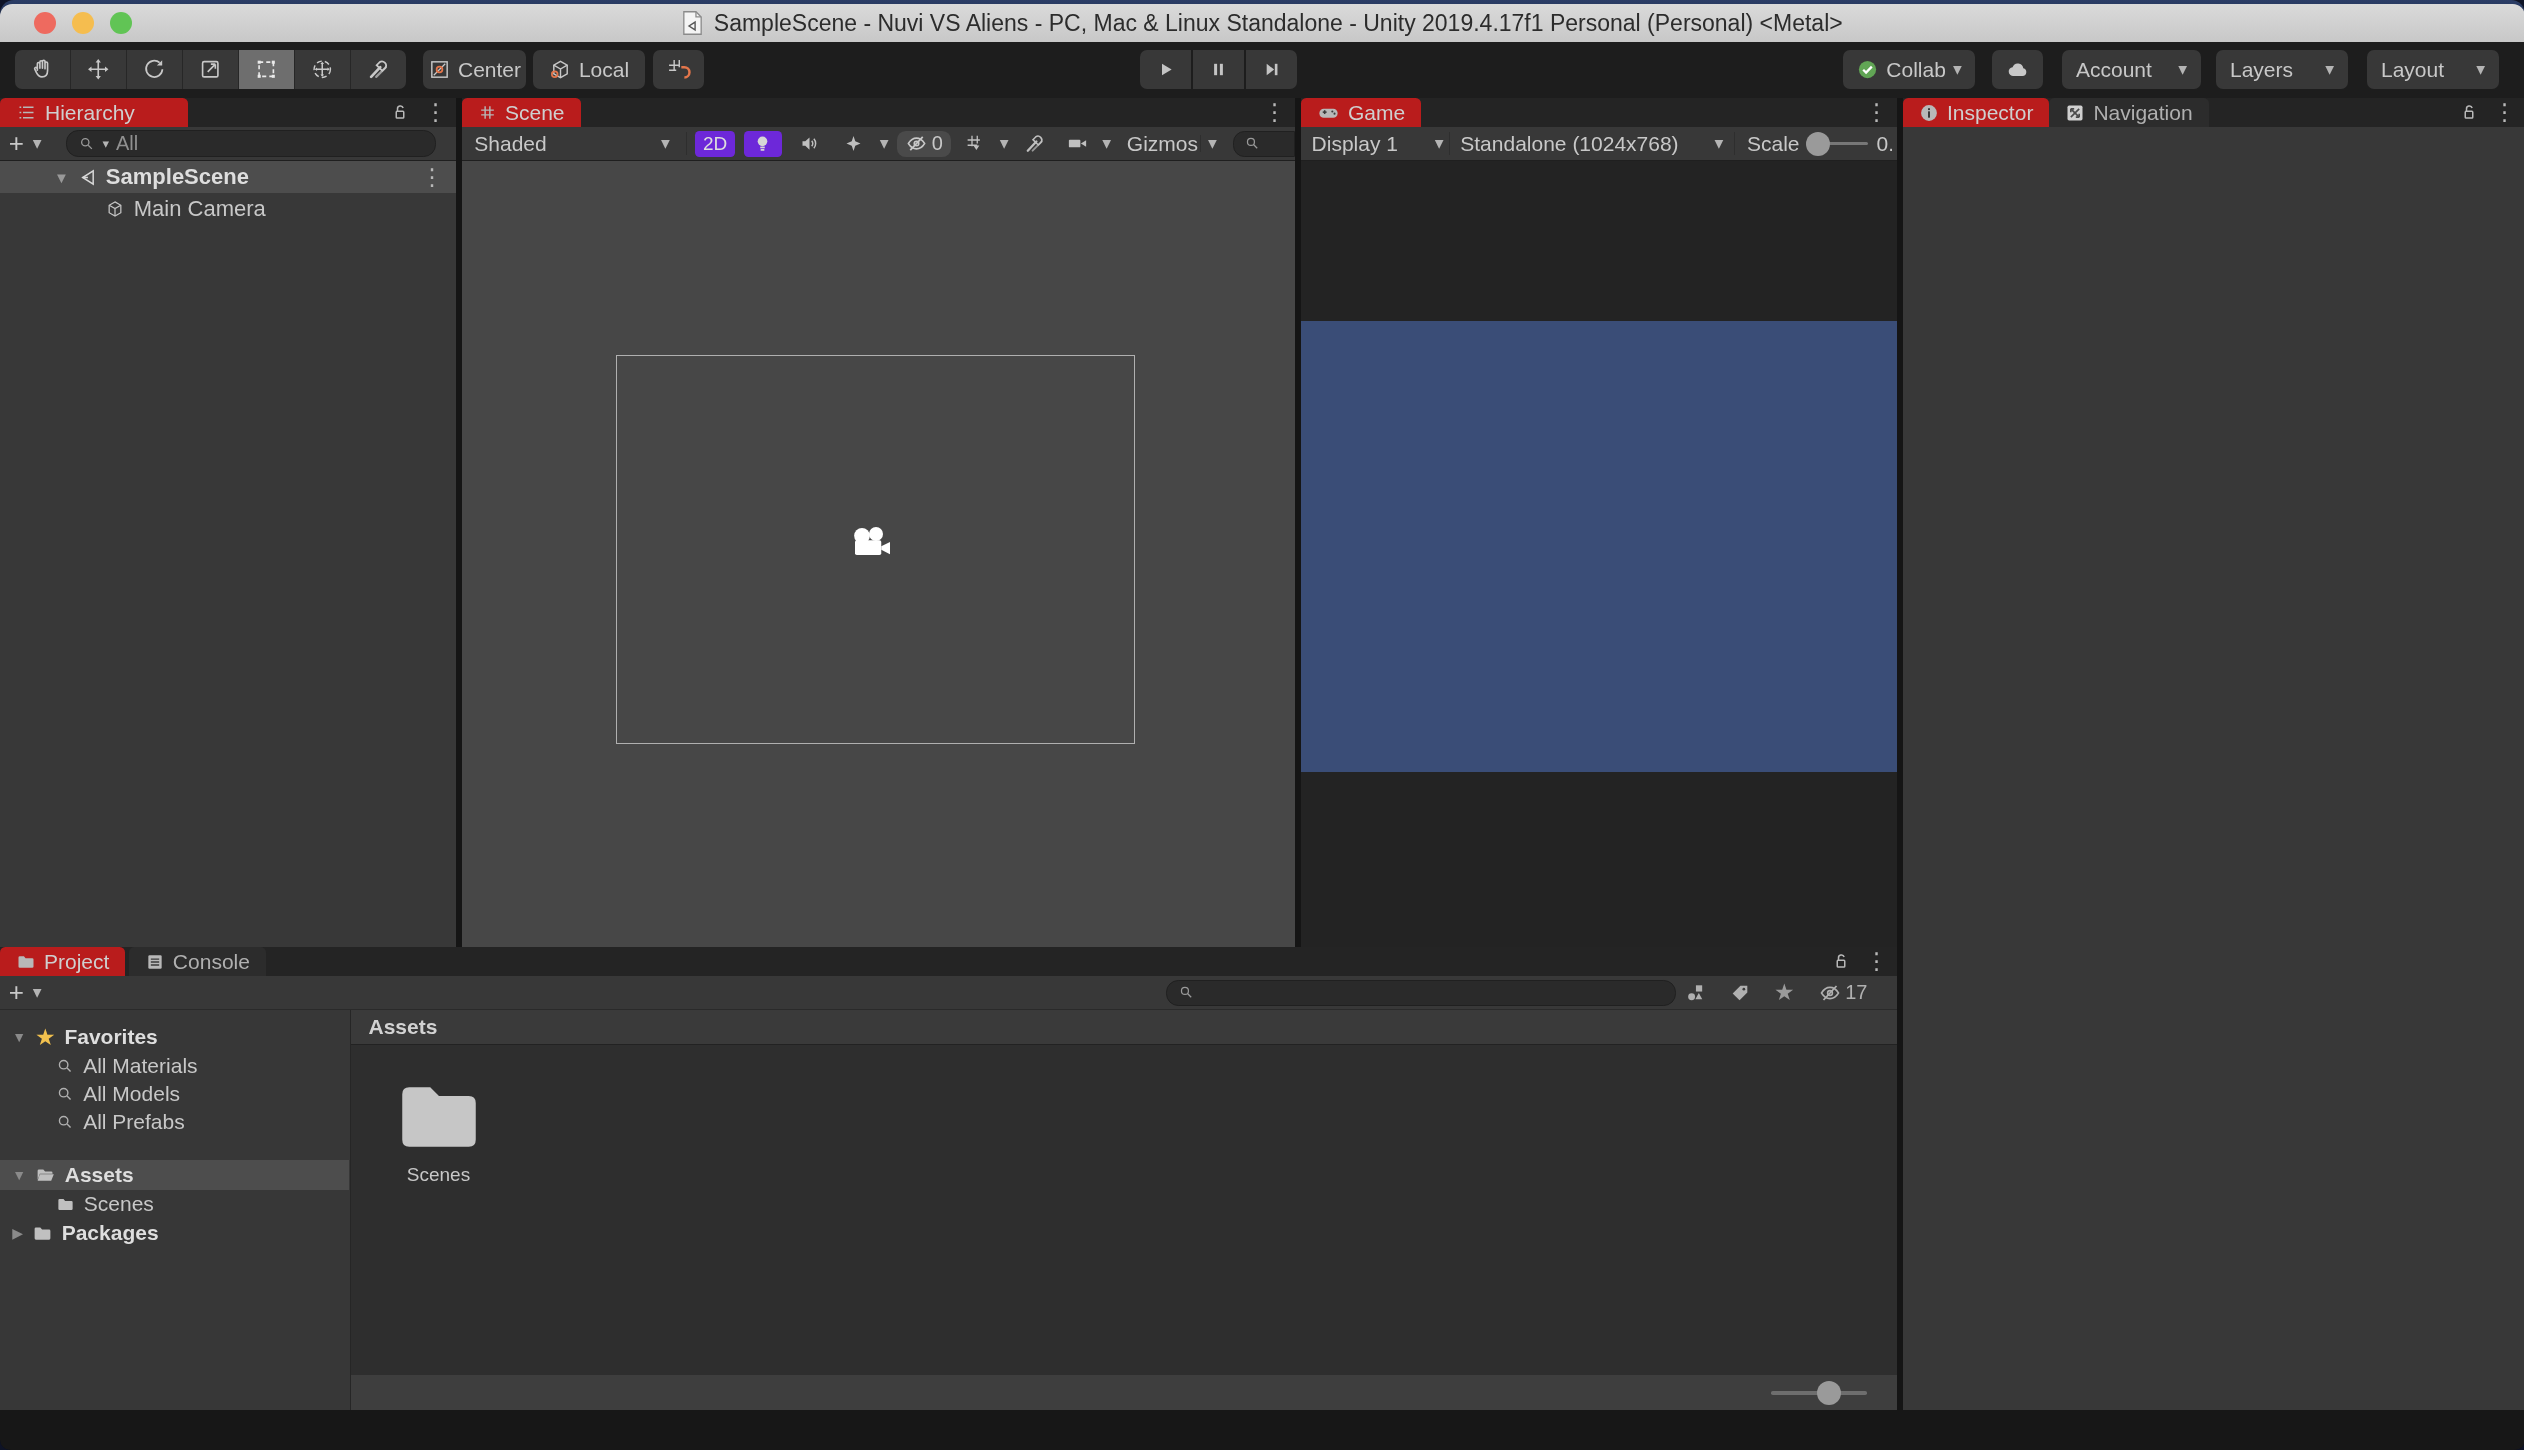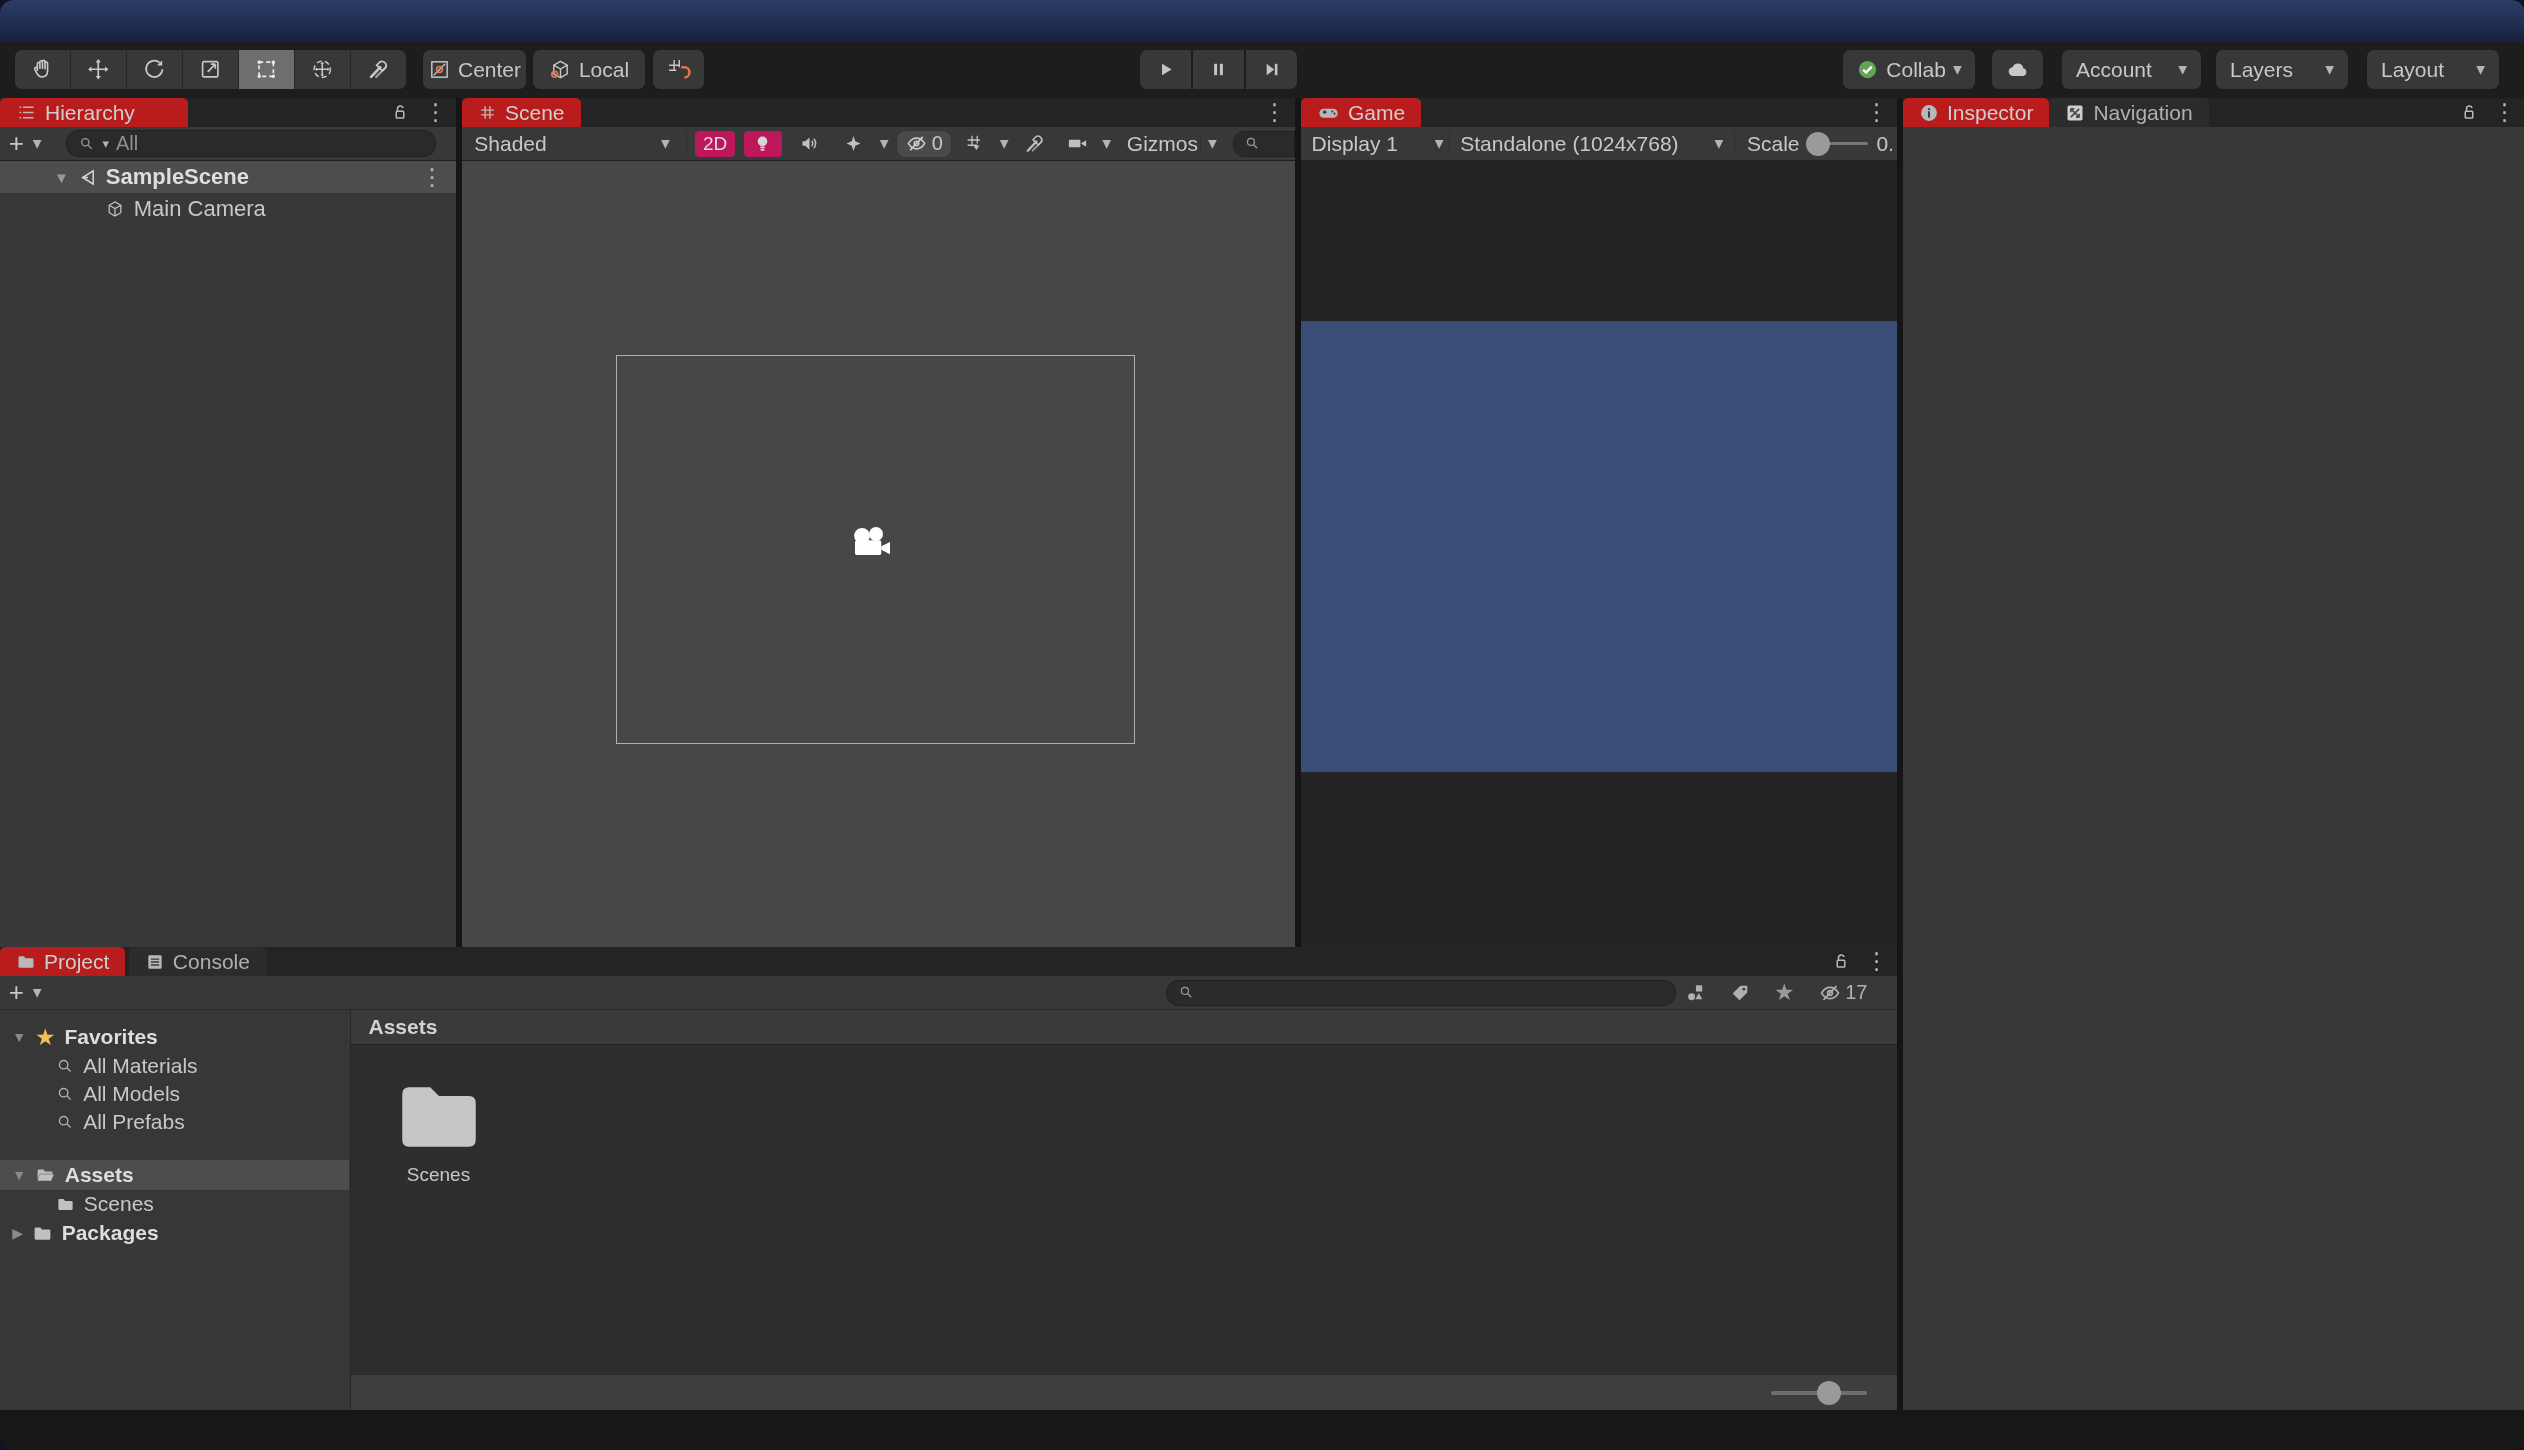--- a/index.html
+++ b/index.html
@@ -29,21 +29,21 @@
   .panel{background:#383838;}
   .tabstrip{position:absolute;top:0;left:0;right:0;height:29px;background:#242424;display:flex;}
   .tab{height:29px;display:flex;align-items:center;gap:8px;padding:0 16px;font-size:21px;}
   .tab.active{background:#b91c1c;color:#cfcfcf;border-radius:5.3px 5.3px 0 0;}
   .tab.inactive{background:#2c2c2c;color:#b0b0b0;border-radius:5.3px 5.3px 0 0;}
   .strip-right{position:absolute;right:8.8px;top:0;height:29px;display:flex;align-items:center;gap:14px;}
   .kebab{font-size:23px;color:#b8b8b8;line-height:1;}
   .subbar{position:absolute;top:29px;left:0;right:0;height:34px;background:#383838;border-bottom:1.8px solid #1f1f1f;}
   .searchfield{background:#2a2a2a;border:0.9px solid #202020;border-radius:12.3px;display:flex;align-items:center;gap:7px;padding:0 10.5px;}
   .ph{color:#909090;font-size:20px;}
-  .toggle{background:#be185d;border-radius:4.4px;}
+  .toggle{background:#6d28d9;border-radius:4.4px;}
   .vsep{width:0.9px;height:23px;background:#2e2e2e;}
   
   .scene-content{position:absolute;top:63px;left:0;right:0;bottom:0;background:#474747;}
   .cam-rect{position:absolute;left:154px;top:194px;width:517px;height:387px;border:1.8px solid #b0b0b0;}
   
   .game-content{position:absolute;top:63px;left:0;right:0;bottom:0;background:#232323;}
   .game-blue{position:absolute;top:160px;left:0;right:0;height:451px;background:#3A4D77;}
   
   .tree-row{display:flex;align-items:center;gap:8.8px;height:28px;position:absolute;font-size:21px;}
   .bold{font-weight:bold;color:#dedede;text-align:right;}
@@ -51,20 +51,33 @@
   .slider-track{position:absolute;height:3.5px;background:#777;border-radius:1.8px;}
   .slider-thumb{position:absolute;width:24px;height:24px;border-radius:50%;background:#9a9a9a;}
   .statusbar{top:1410px;left:0;width:2525px;height:40px;background:#171717;border-radius:0 0 10.5px 10.5px;}
 </style>
 </head>
 <body>
 
 <div id="window">
 
   <div class="abs navy"></div>
+  <div class="abs titlebar">
+    <div class="tl" style="left:34px;background:#EE6A5F;"></div>
+    <div class="tl" style="left:72px;background:#F5BD4F;"></div>
+    <div class="tl" style="left:110px;background:#61C455;"></div>
+    <div class="title-wrap">
+      <svg width="21" height="26" viewBox="0 0 24 30">
+        <path d="M2 2h14l6 6v20H2z" fill="#f4f4f4" stroke="#8a8a8a" stroke-width="1.5"></path>
+        <path d="M16 2v6h6" fill="none" stroke="#8a8a8a" stroke-width="1.5"></path>
+        <path d="M15 14l.01 9L8 18.5z" fill="none" stroke="#555" stroke-width="1.6"></path>
+      </svg>
+      <span class="title-text">SampleScene - Nuvi VS Aliens - PC, Mac &amp; Linux Standalone - Unity 2019.4.17f1 Personal (Personal) &lt;Metal&gt;</span>
+    </div>
+  </div>
 
   <div class="abs toolbar">
     <div class="tool-group">
       <div class="tbtn">
         <svg width="24.5" height="24.5" viewBox="0 0 24 24">
           <path d="M7.2 13V6.6a1.25 1.25 0 012.5 0V11 M9.7 11V4.9a1.25 1.25 0 012.5 0V11 M12.2 11V4.4a1.25 1.25 0 012.5 0V11 M14.7 11.6V6.2a1.25 1.25 0 012.5 0v7.3c0 3.6-2.1 6-5.5 6-2.8 0-4-1.3-5.5-4.4L4.7 11.8c-.6-1.2.9-2.3 1.8-1.3l.7 1" fill="none" stroke="#c8c8c8" stroke-width="1.6" stroke-linecap="round"></path>
         </svg>
       </div>
       <div class="tbtn">
         <svg width="24.5" height="24.5" viewBox="0 0 24 24">

